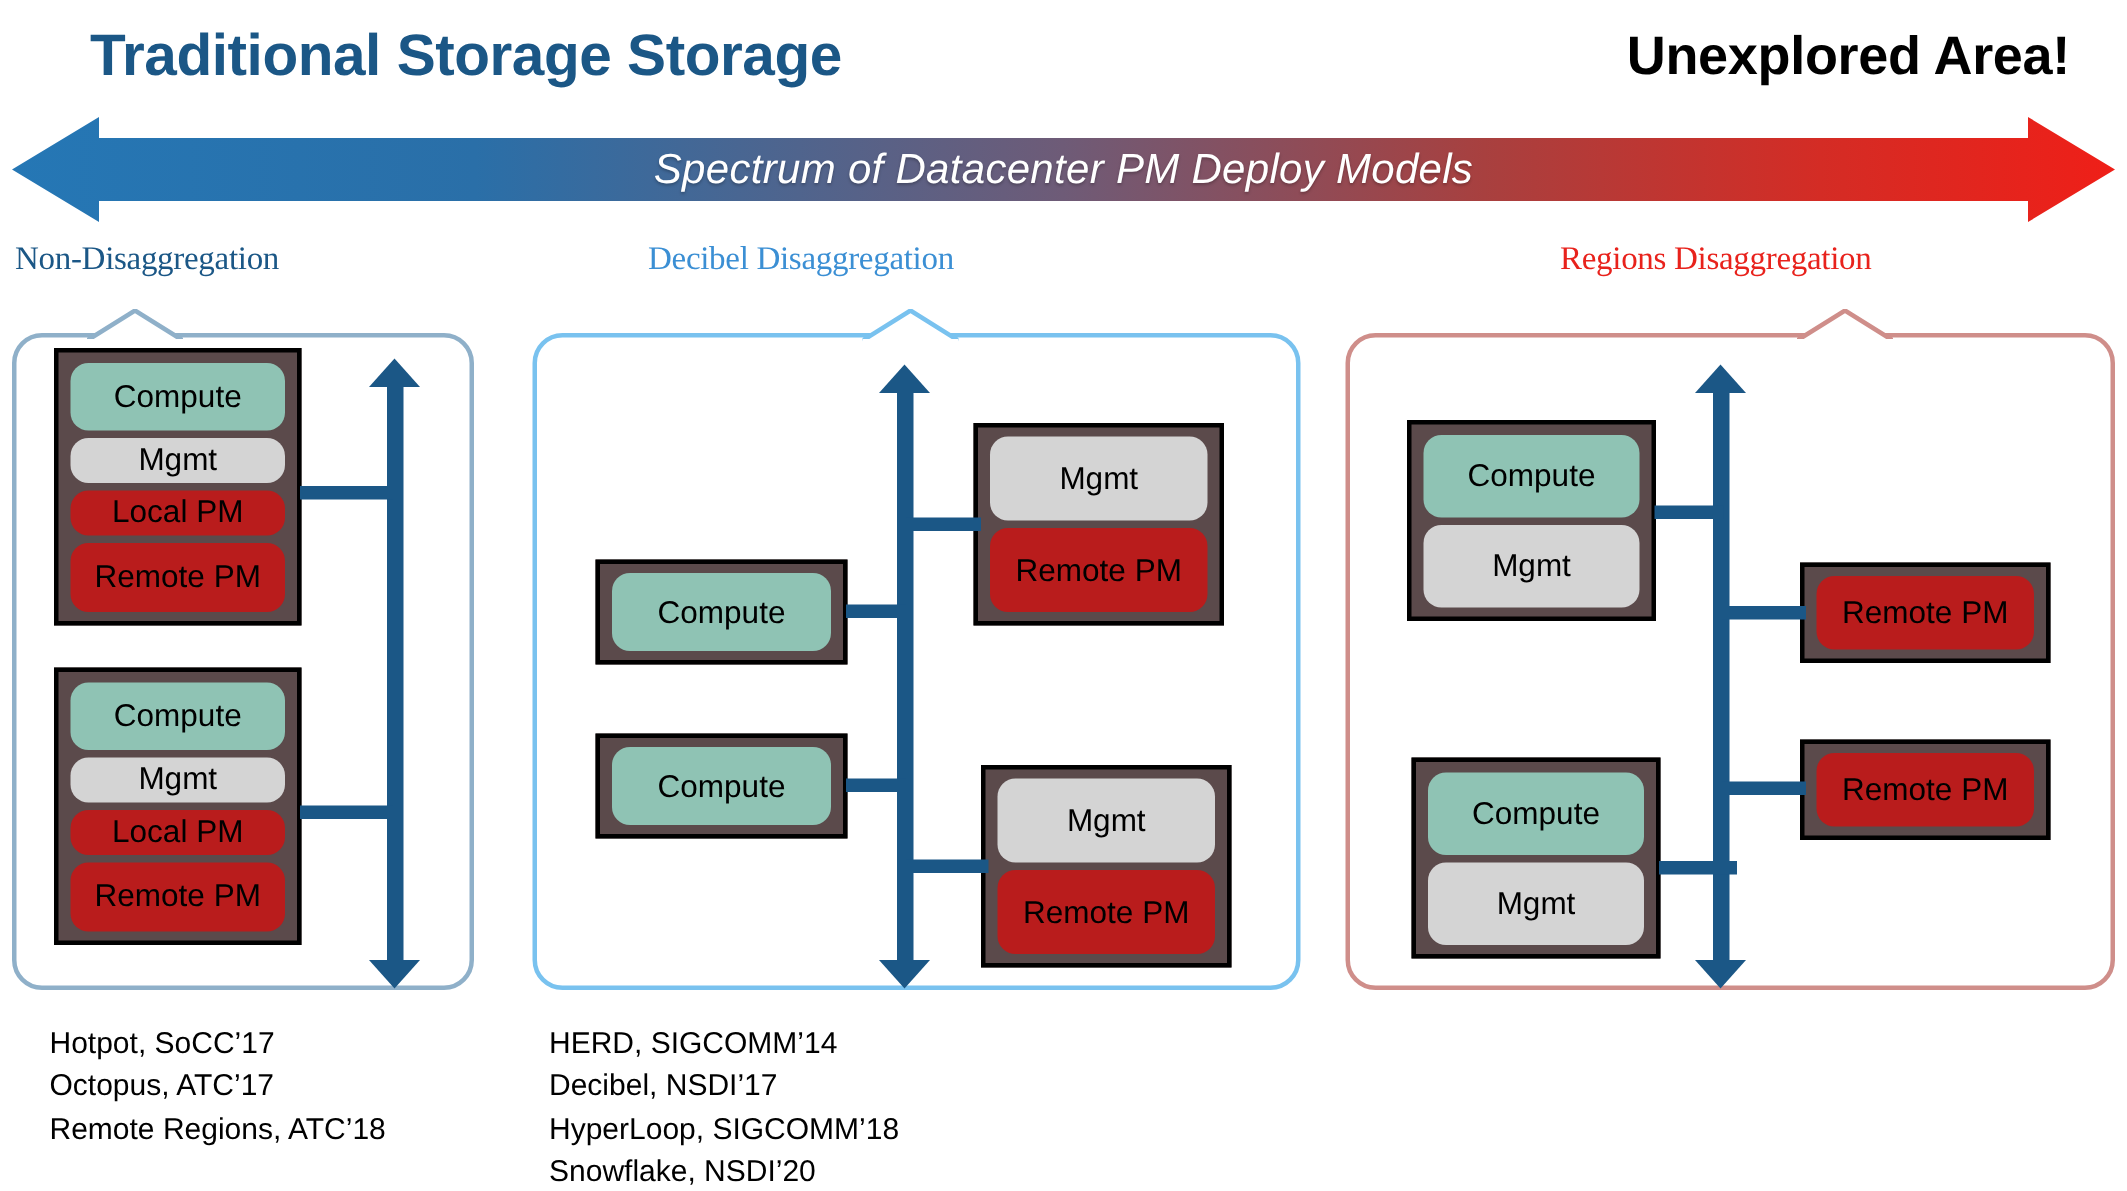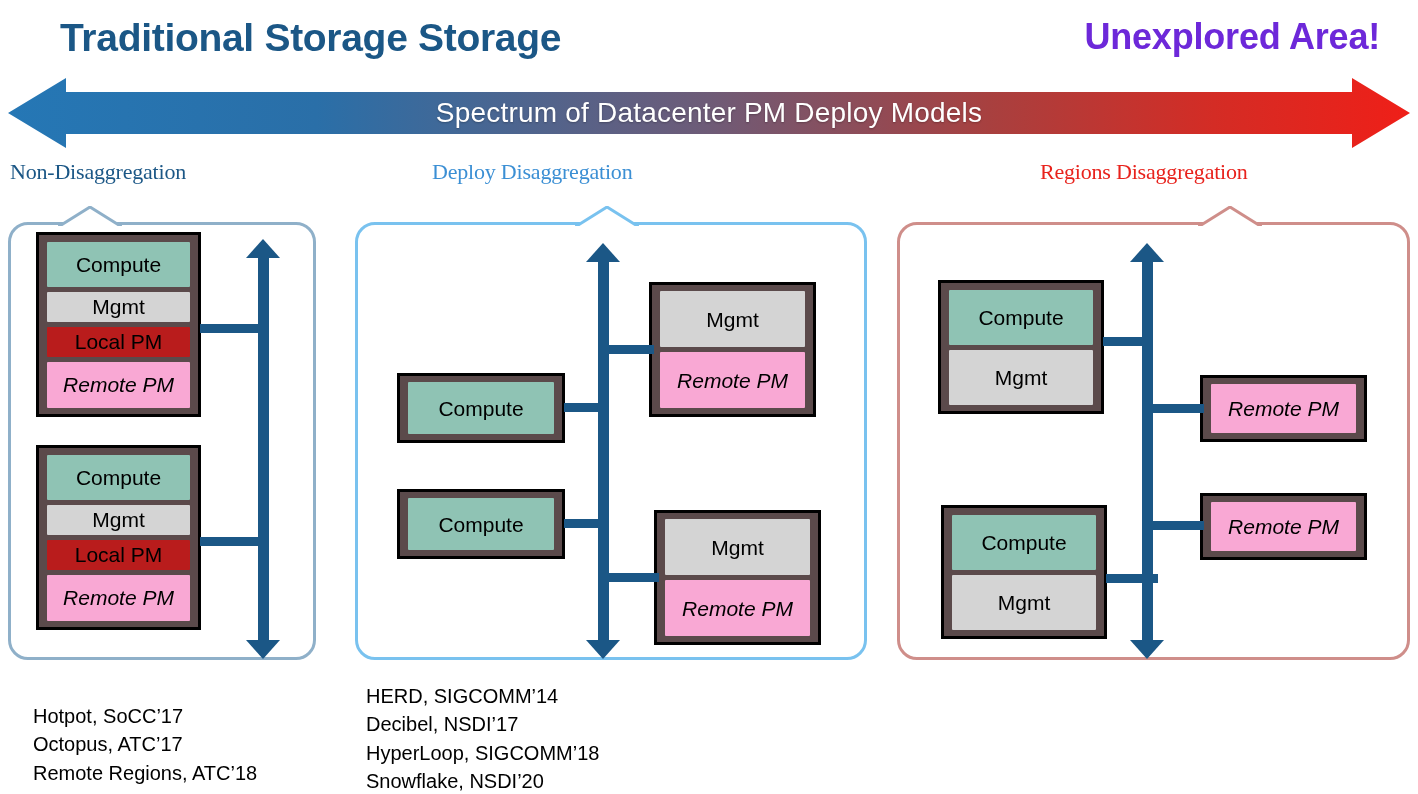--- a/index.html
+++ b/index.html
@@ -9,33 +9,34 @@
     -webkit-font-smoothing:antialiased;
   }
   .abs{position:absolute;}
 
   
   #hdr-left{
     left:60px;top:16px;font-size:39px;font-weight:bold;color:#1b5786;
     letter-spacing:-0.3px;white-space:nowrap;
   }
   #hdr-right{
-    right:38px;top:16px;font-size:36px;font-weight:bold;color:#6d28d9;
+    right:38px;top:16px;font-size:36px;font-weight:bold;color:#000000;
     letter-spacing:-0.2px;white-space:nowrap;
   }
 
   
   #spectrum{left:8px;top:78px;width:1402px;height:70px;}
   #spectrum svg{display:block;}
   #spectrum-label{
     left:0;top:78px;width:1418px;height:70px;
     display:flex;align-items:center;justify-content:center;
     color:#ffffff;font-size:28px;letter-spacing:0.2px;
     text-shadow:0 1px 2px rgba(0,0,0,.25);
     pointer-events:none;
+    font-style:italic;
   }
 
   
   .cap{font-size:22px;white-space:nowrap;letter-spacing:-0.2px;font-family:Liberation Serif, serif;}
   #cap0{left:10px;top:159px;color:#1b5786;}
   #cap1{left:432px;top:159px;color:#3b8fd4;}
   #cap2{left:1040px;top:159px;color:#e8221c;}
 
   
   .panel{border-radius:20px;background:#fff;box-sizing:border-box;}
@@ -46,38 +47,38 @@
   
   .tail{pointer-events:none;}
 
   
   .chassis{
     box-sizing:border-box;background:#5b4a4b;border:3px solid #000;
     display:flex;flex-direction:column;justify-content:center;
     padding:6px 8px;gap:5px;
   }
   .slot{
-    border-radius:1px;display:flex;align-items:center;justify-content:center;
+    border-radius:12px;display:flex;align-items:center;justify-content:center;
     color:#000;font-size:21px;line-height:1;white-space:nowrap;box-sizing:border-box;
   }
   .s-compute{background:#8fc3b4;}
   .s-mgmt{background:#d4d4d4;}
   .s-local{background:#b91c1c;}
-  .s-remote{background:#f9a8d4;font-style:italic;}
+  .s-remote{background:#b91c1c;}
 
   
   .bus{background:#1b5786;}
   .lead{background:#1b5786;height:9px;}
   .arrowhead{width:0;height:0;border-left:17px solid transparent;border-right:17px solid transparent;}
   .ah-up{border-bottom:19px solid #1b5786;}
   .ah-down{border-top:19px solid #1b5786;}
 
   
   .cites{font-size:20px;color:#000;line-height:1.42;white-space:pre;}
-  #cites0{left:33px;top:682px;margin-top:20px;}
+  #cites0{left:33px;top:682px;}
   #cites1{left:366px;top:682px;}
 </style>
 </head>
 <body>
 
 <div class="abs" id="hdr-left">Traditional Storage Storage</div>
 <div class="abs" id="hdr-right">Unexplored Area!</div>
 
 <div class="abs" id="spectrum">
   <svg width="1402" height="70" viewBox="0 0 1402 70" xmlns="http://www.w3.org/2000/svg">
@@ -90,21 +91,21 @@
         <stop offset="86%" stop-color="#d42c25"></stop>
         <stop offset="100%" stop-color="#ef1f18"></stop>
       </linearGradient>
     </defs>
     <polygon points="0,35 58,0 58,14 1344,14 1344,0 1402,35 1344,70 1344,56 58,56 58,70" fill="url(#specgrad)"></polygon>
   </svg>
 </div>
 <div class="abs" id="spectrum-label">Spectrum of Datacenter PM Deploy Models</div>
 
 <div class="abs cap" id="cap0">Non-Disaggregation</div>
-<div class="abs cap" id="cap1">Deploy Disaggregation</div>
+<div class="abs cap" id="cap1">Decibel Disaggregation</div>
 <div class="abs cap" id="cap2">Regions Disaggregation</div>
 
 <div class="abs panel" id="panel0"></div>
 
 <svg class="abs tail" style="left:58px;top:206px;" width="64" height="24">
   <polygon points="0,21 32,1 64,21" fill="#fff" stroke="none"></polygon>
   <polyline points="0,21 32,1 64,21" fill="none" stroke="#8fb0c9" stroke-width="3"></polyline>
   <rect x="0" y="20" width="64" height="5" fill="#fff"></rect>
 </svg>
 

